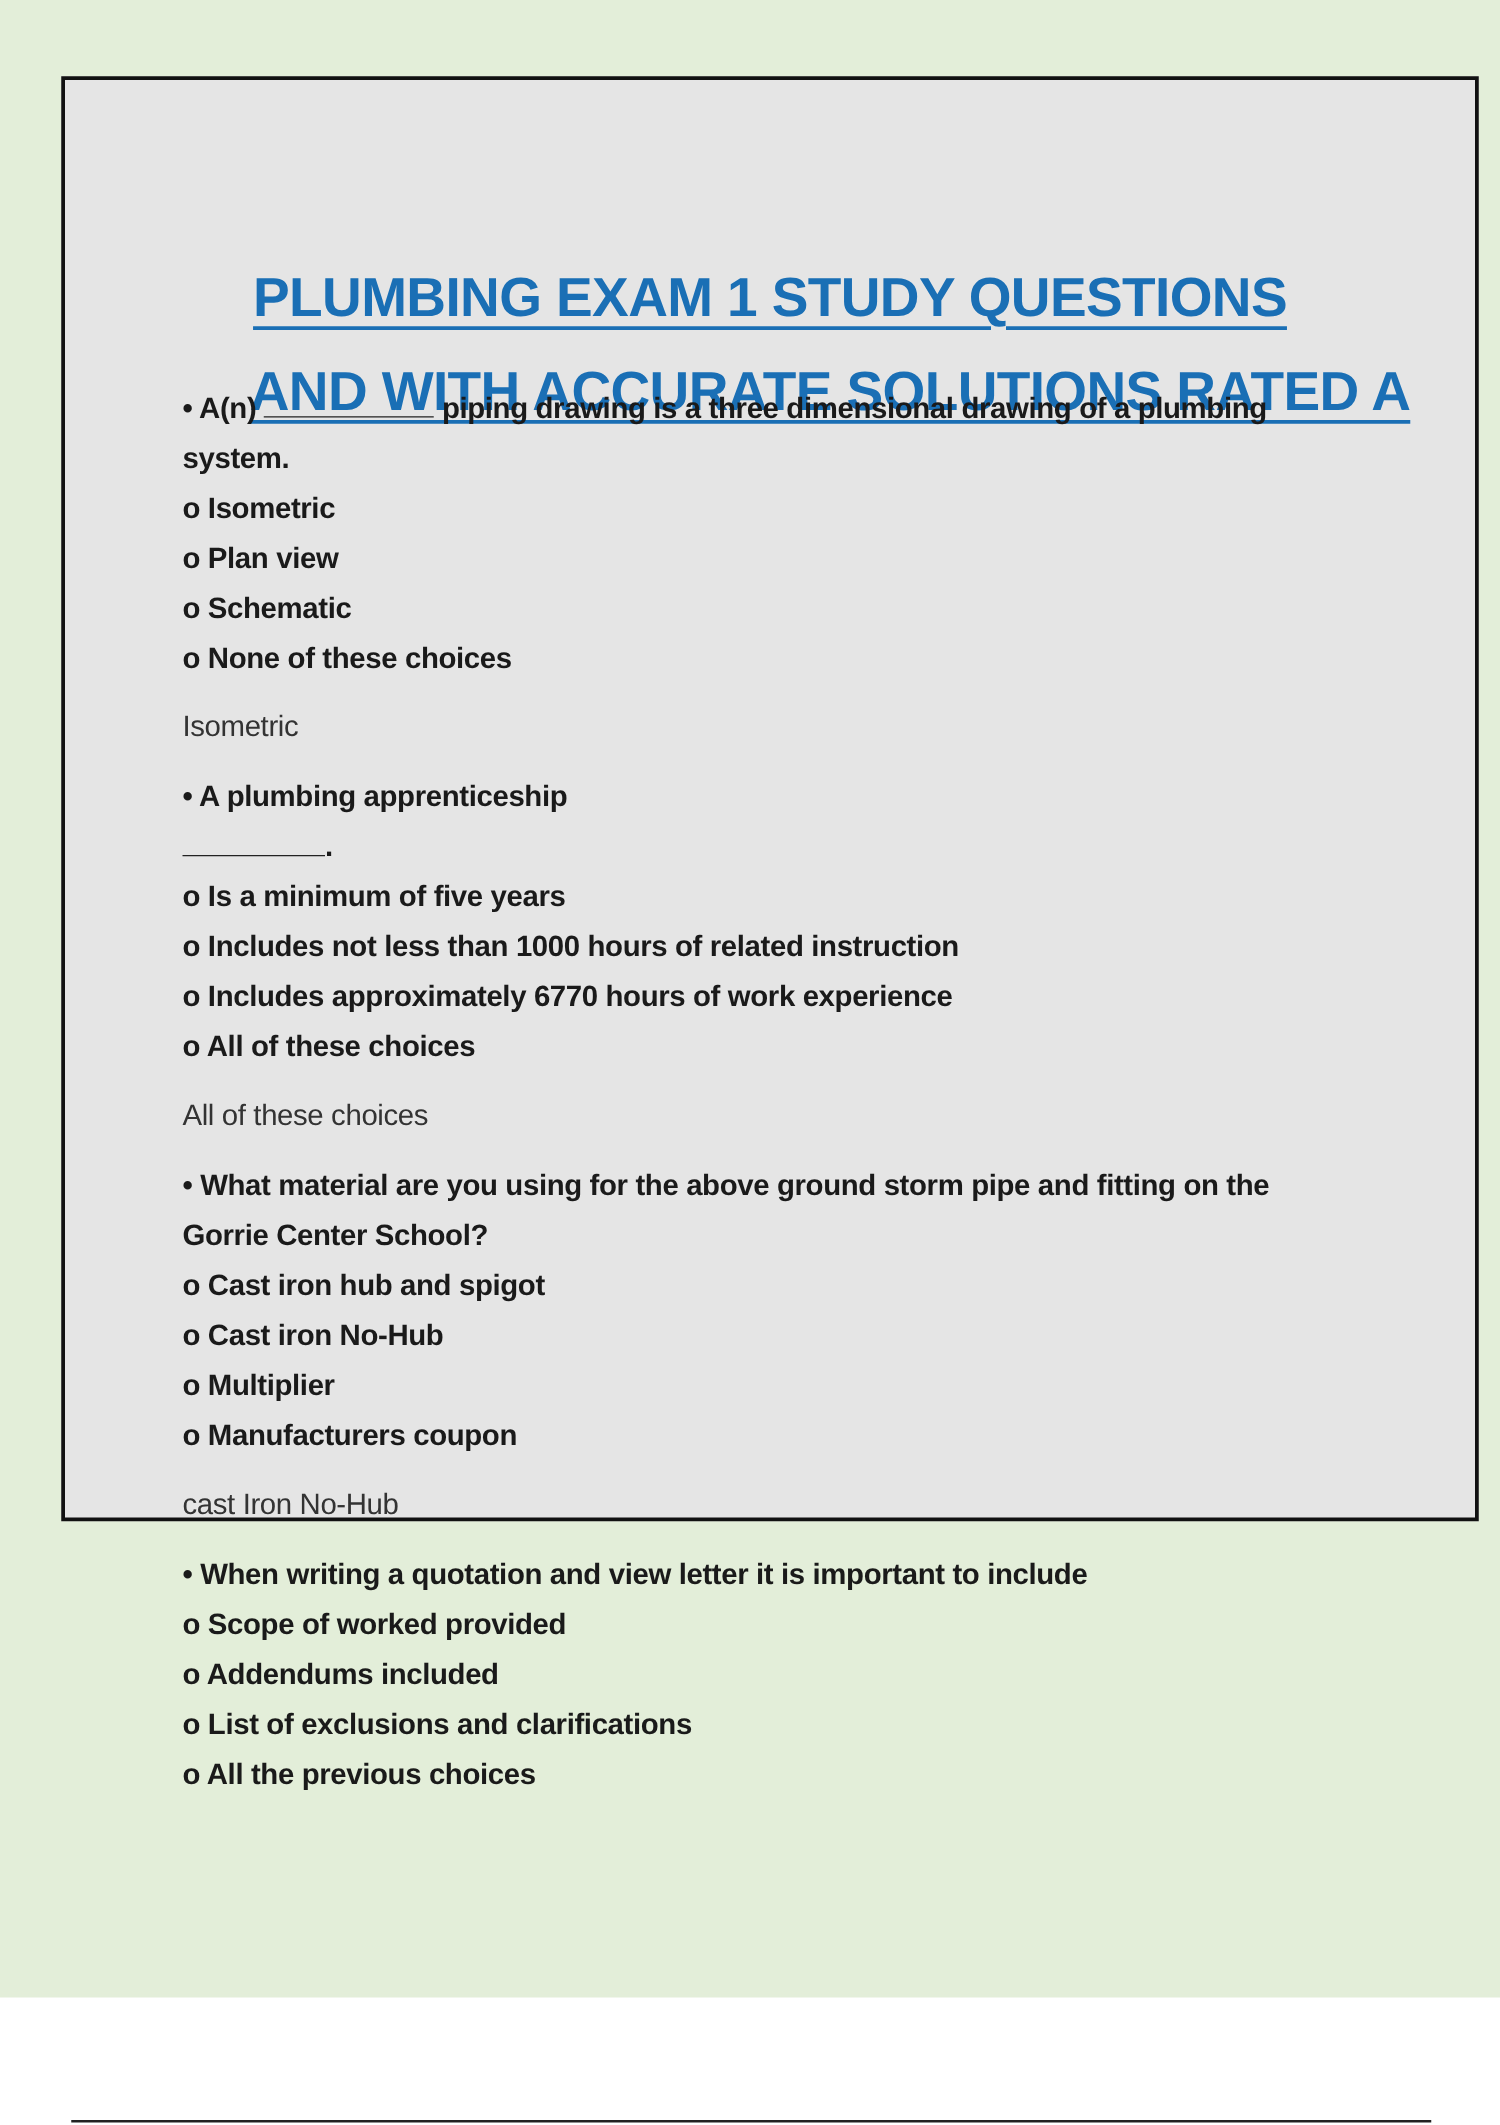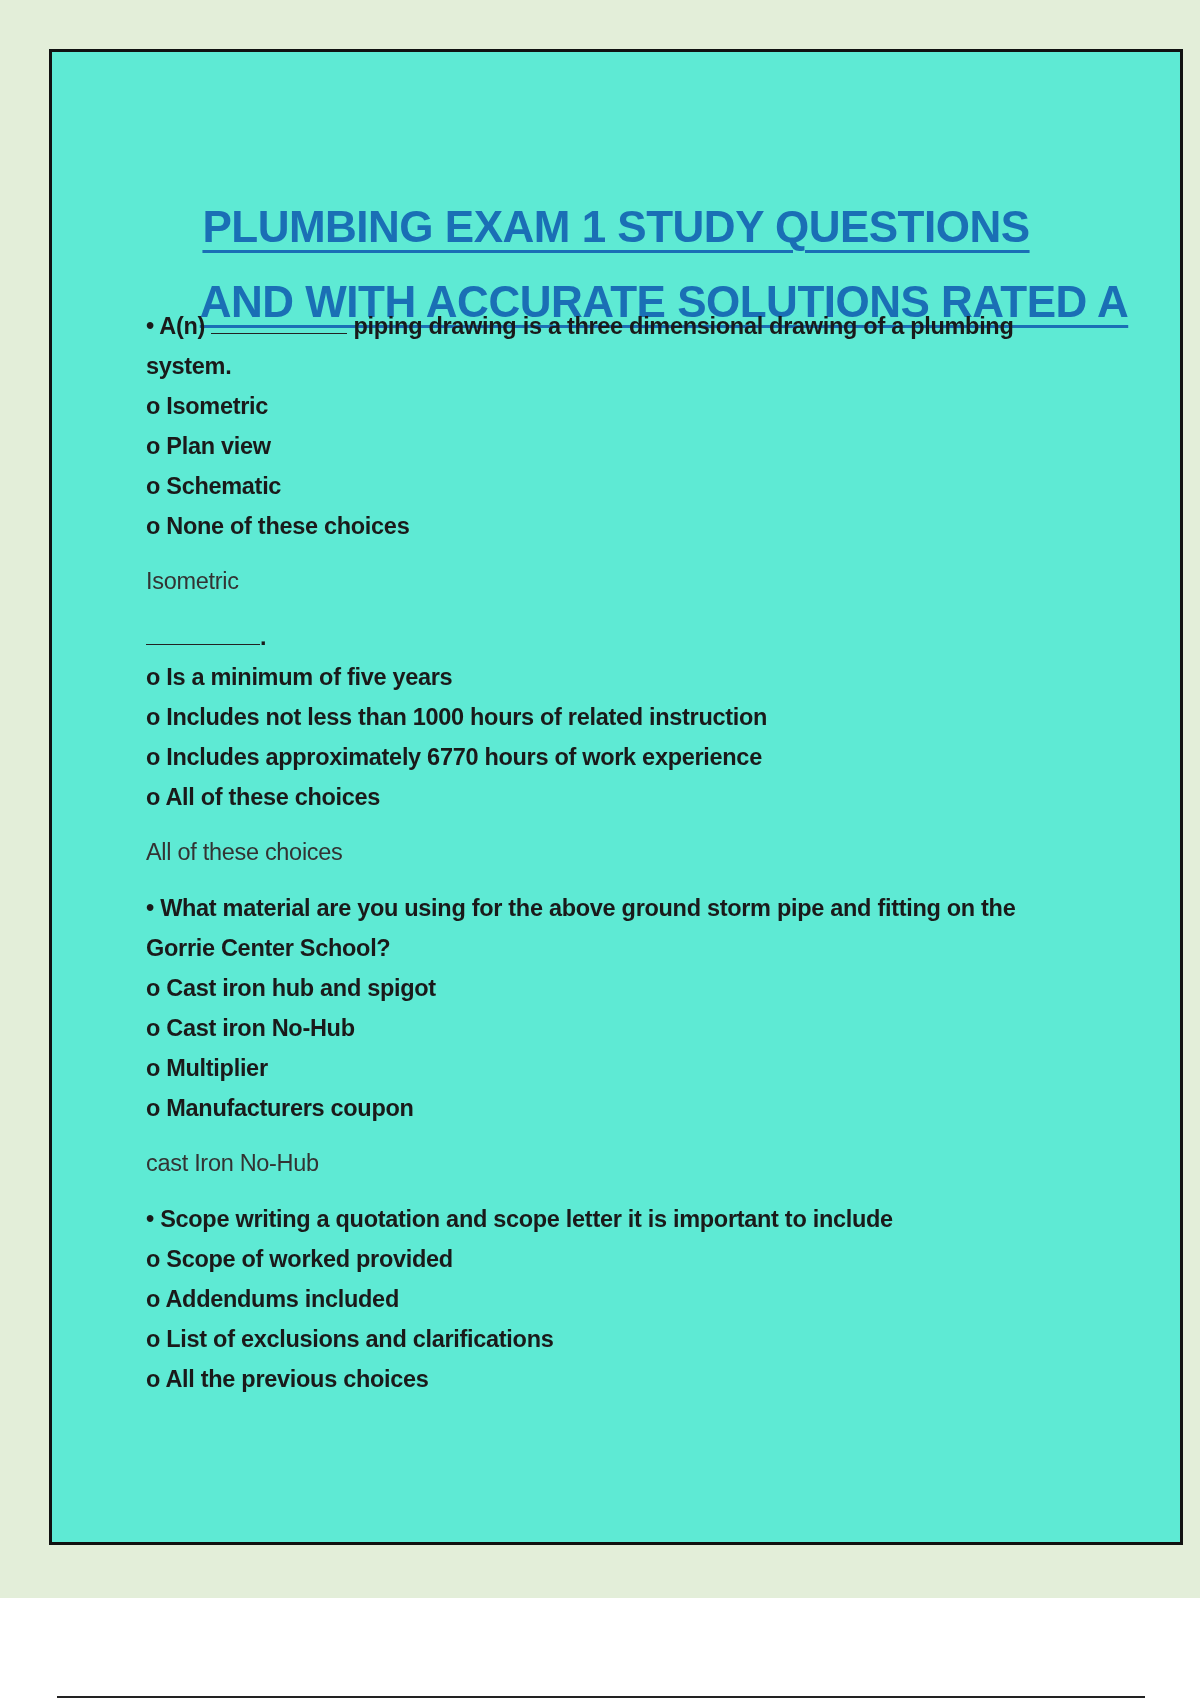--- a/index.html
+++ b/index.html
@@ -4,22 +4,22 @@
 <style>
   html, body { margin: 0; padding: 0; }
   body {
     width: 1200px; height: 1700px; background: #ffffff; position: relative; overflow: hidden;
     font-family: "Liberation Sans", sans-serif;
   }
   .page-green {
     position: absolute; left: 0; top: 0; width: 1200px; height: 1598px; background: #e3eed9;
   }
   .frame {
-    position: absolute; left: 49px; top: 49px; width: 1134px; height: 1496px;
-    border: 3px solid #111; box-sizing: border-box; background: #5eead4;
+    position: absolute; left: 49px; top: 61px; width: 1134px; height: 1156px;
+    border: 3px solid #111; box-sizing: border-box; background: #e5e5e5;
   }
   .title {
     position: absolute; left: 0; width: 100%; text-align: center;
     color: #1a6fb5; font-weight: bold; font-size: 44px; letter-spacing: -0.5px;
   }
   .title span {
     text-decoration: underline; text-decoration-color: #1a6fb5; text-decoration-thickness: 3px; text-underline-offset: 8px;
   }
   .t1 { top: 150px; }
   .t2 { top: 225px; margin-left: 48px; }
@@ -52,20 +52,21 @@
     </div>
     <div class="line">system.</div>
     <div class="line">o Isometric</div>
     <div class="line">o Plan view</div>
     <div class="line">o Schematic</div>
     <div class="line">o None of these choices</div>
     <div class="answer">Isometric</div>
   </div>
 
   <div>
+    <div class="line">• A plumbing apprenticeship</div>
     <div class="line">
       <span class="blank" style="width:114px"></span><span>.</span>
     </div>
     <div class="line">o Is a minimum of five years</div>
     <div class="line">o Includes not less than 1000 hours of related instruction</div>
     <div class="line">o Includes approximately 6770 hours of work experience</div>
     <div class="line">o All of these choices</div>
     <div class="answer">All of these choices</div>
   </div>
 
@@ -73,21 +74,21 @@
     <div class="line">• What material are you using for the above ground storm pipe and fitting on the</div>
     <div class="line">Gorrie Center School?</div>
     <div class="line">o Cast iron hub and spigot</div>
     <div class="line">o Cast iron No-Hub</div>
     <div class="line">o Multiplier</div>
     <div class="line">o Manufacturers coupon</div>
     <div class="answer">cast Iron No-Hub</div>
   </div>
 
   <div>
-    <div class="line">• Scope writing a quotation and scope letter it is important to include</div>
+    <div class="line">• When writing a quotation and view letter it is important to include</div>
     <div class="line">o Scope of worked provided</div>
     <div class="line">o Addendums included</div>
     <div class="line">o List of exclusions and clarifications</div>
     <div class="line">o All the previous choices</div>
   </div>
 </div>
 
 <div class="footer-rule"></div>
 
 </body></html>

